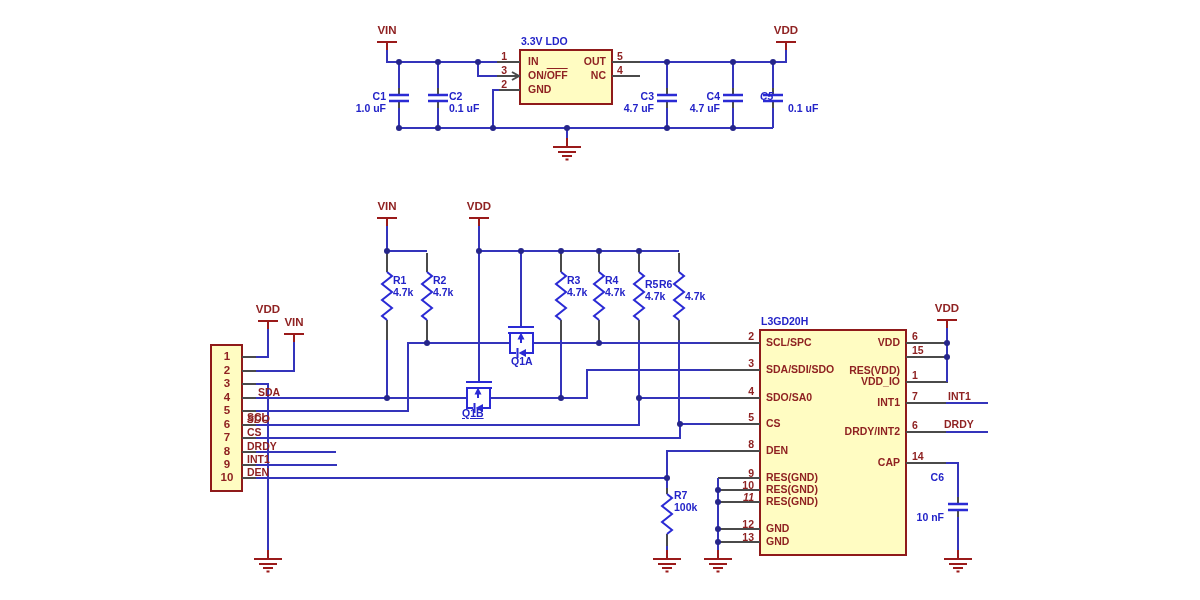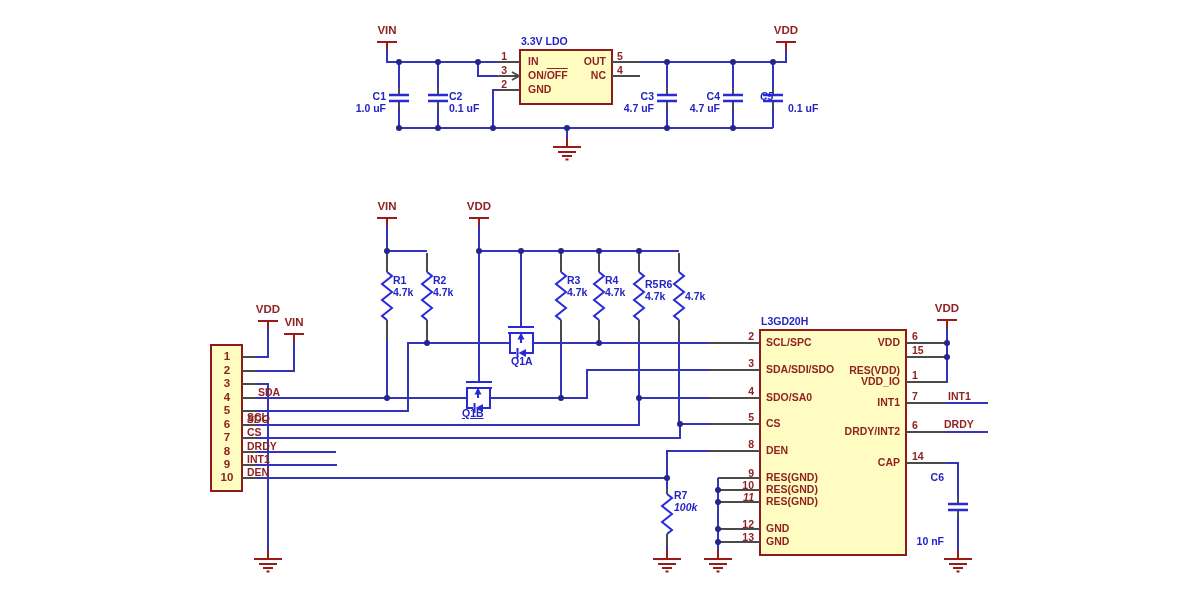--- a/index.html
+++ b/index.html
@@ -197,36 +197,36 @@
 <span class="t blue r" style="left:386px;top:103px;">1.0 uF</span>
 <span class="t blue" style="left:449px;top:91px;">C2</span>
 <span class="t blue" style="left:449px;top:103px;">0.1 uF</span>
 <span class="t blue r" style="left:654px;top:91px;">C3</span>
 <span class="t blue r" style="left:654px;top:103px;">4.7 uF</span>
 <span class="t blue r" style="left:720px;top:91px;">C4</span>
 <span class="t blue r" style="left:720px;top:103px;">4.7 uF</span>
 <span class="t blue" style="left:760px;top:91px;font-style:italic;">C5</span>
 <span class="t blue" style="left:788px;top:103px;">0.1 uF</span>
 <span class="t blue r" style="left:944px;top:472px;padding-left:30px;">C6</span>
-<span class="t blue r" style="left:944px;top:512px;margin-top:24px;">10 nF</span>
+<span class="t blue r" style="left:944px;top:512px;">10 nF</span>
 
 <span class="t blue" style="left:393px;top:275px;">R1</span>
 <span class="t blue" style="left:393px;top:287px;">4.7k</span>
 <span class="t blue" style="left:433px;top:275px;">R2</span>
 <span class="t blue" style="left:433px;top:287px;">4.7k</span>
 <span class="t blue" style="left:567px;top:275px;">R3</span>
 <span class="t blue" style="left:567px;top:287px;">4.7k</span>
 <span class="t blue" style="left:605px;top:275px;">R4</span>
 <span class="t blue" style="left:605px;top:287px;">4.7k</span>
 <span class="t blue" style="left:645px;top:279px;">R5</span>
 <span class="t blue" style="left:645px;top:291px;">4.7k</span>
 <span class="t blue" style="left:659px;top:279px;">R6</span>
 <span class="t blue" style="left:685px;top:291px;">4.7k</span>
 <span class="t blue" style="left:674px;top:490px;">R7</span>
-<span class="t blue" style="left:674px;top:502px;font-style:italic;">100k</span>
+<span class="t blue" style="left:674px;top:502px;">100k</span>
 
 <span class="t blue" style="left:511px;top:356px;text-align:center;">Q1A</span>
 <span class="t blue" style="left:462px;top:408px;text-decoration:underline;">Q1B</span>
 
 <span class="t lg c" style="left:227px;top:351px;">1</span>
 <span class="t lg c" style="left:227px;top:365px;">2</span>
 <span class="t lg c" style="left:227px;top:378px;">3</span>
 <span class="t lg c" style="left:227px;top:392px;">4</span>
 <span class="t lg c" style="left:227px;top:405px;">5</span>
 <span class="t lg c" style="left:227px;top:419px;">6</span>

